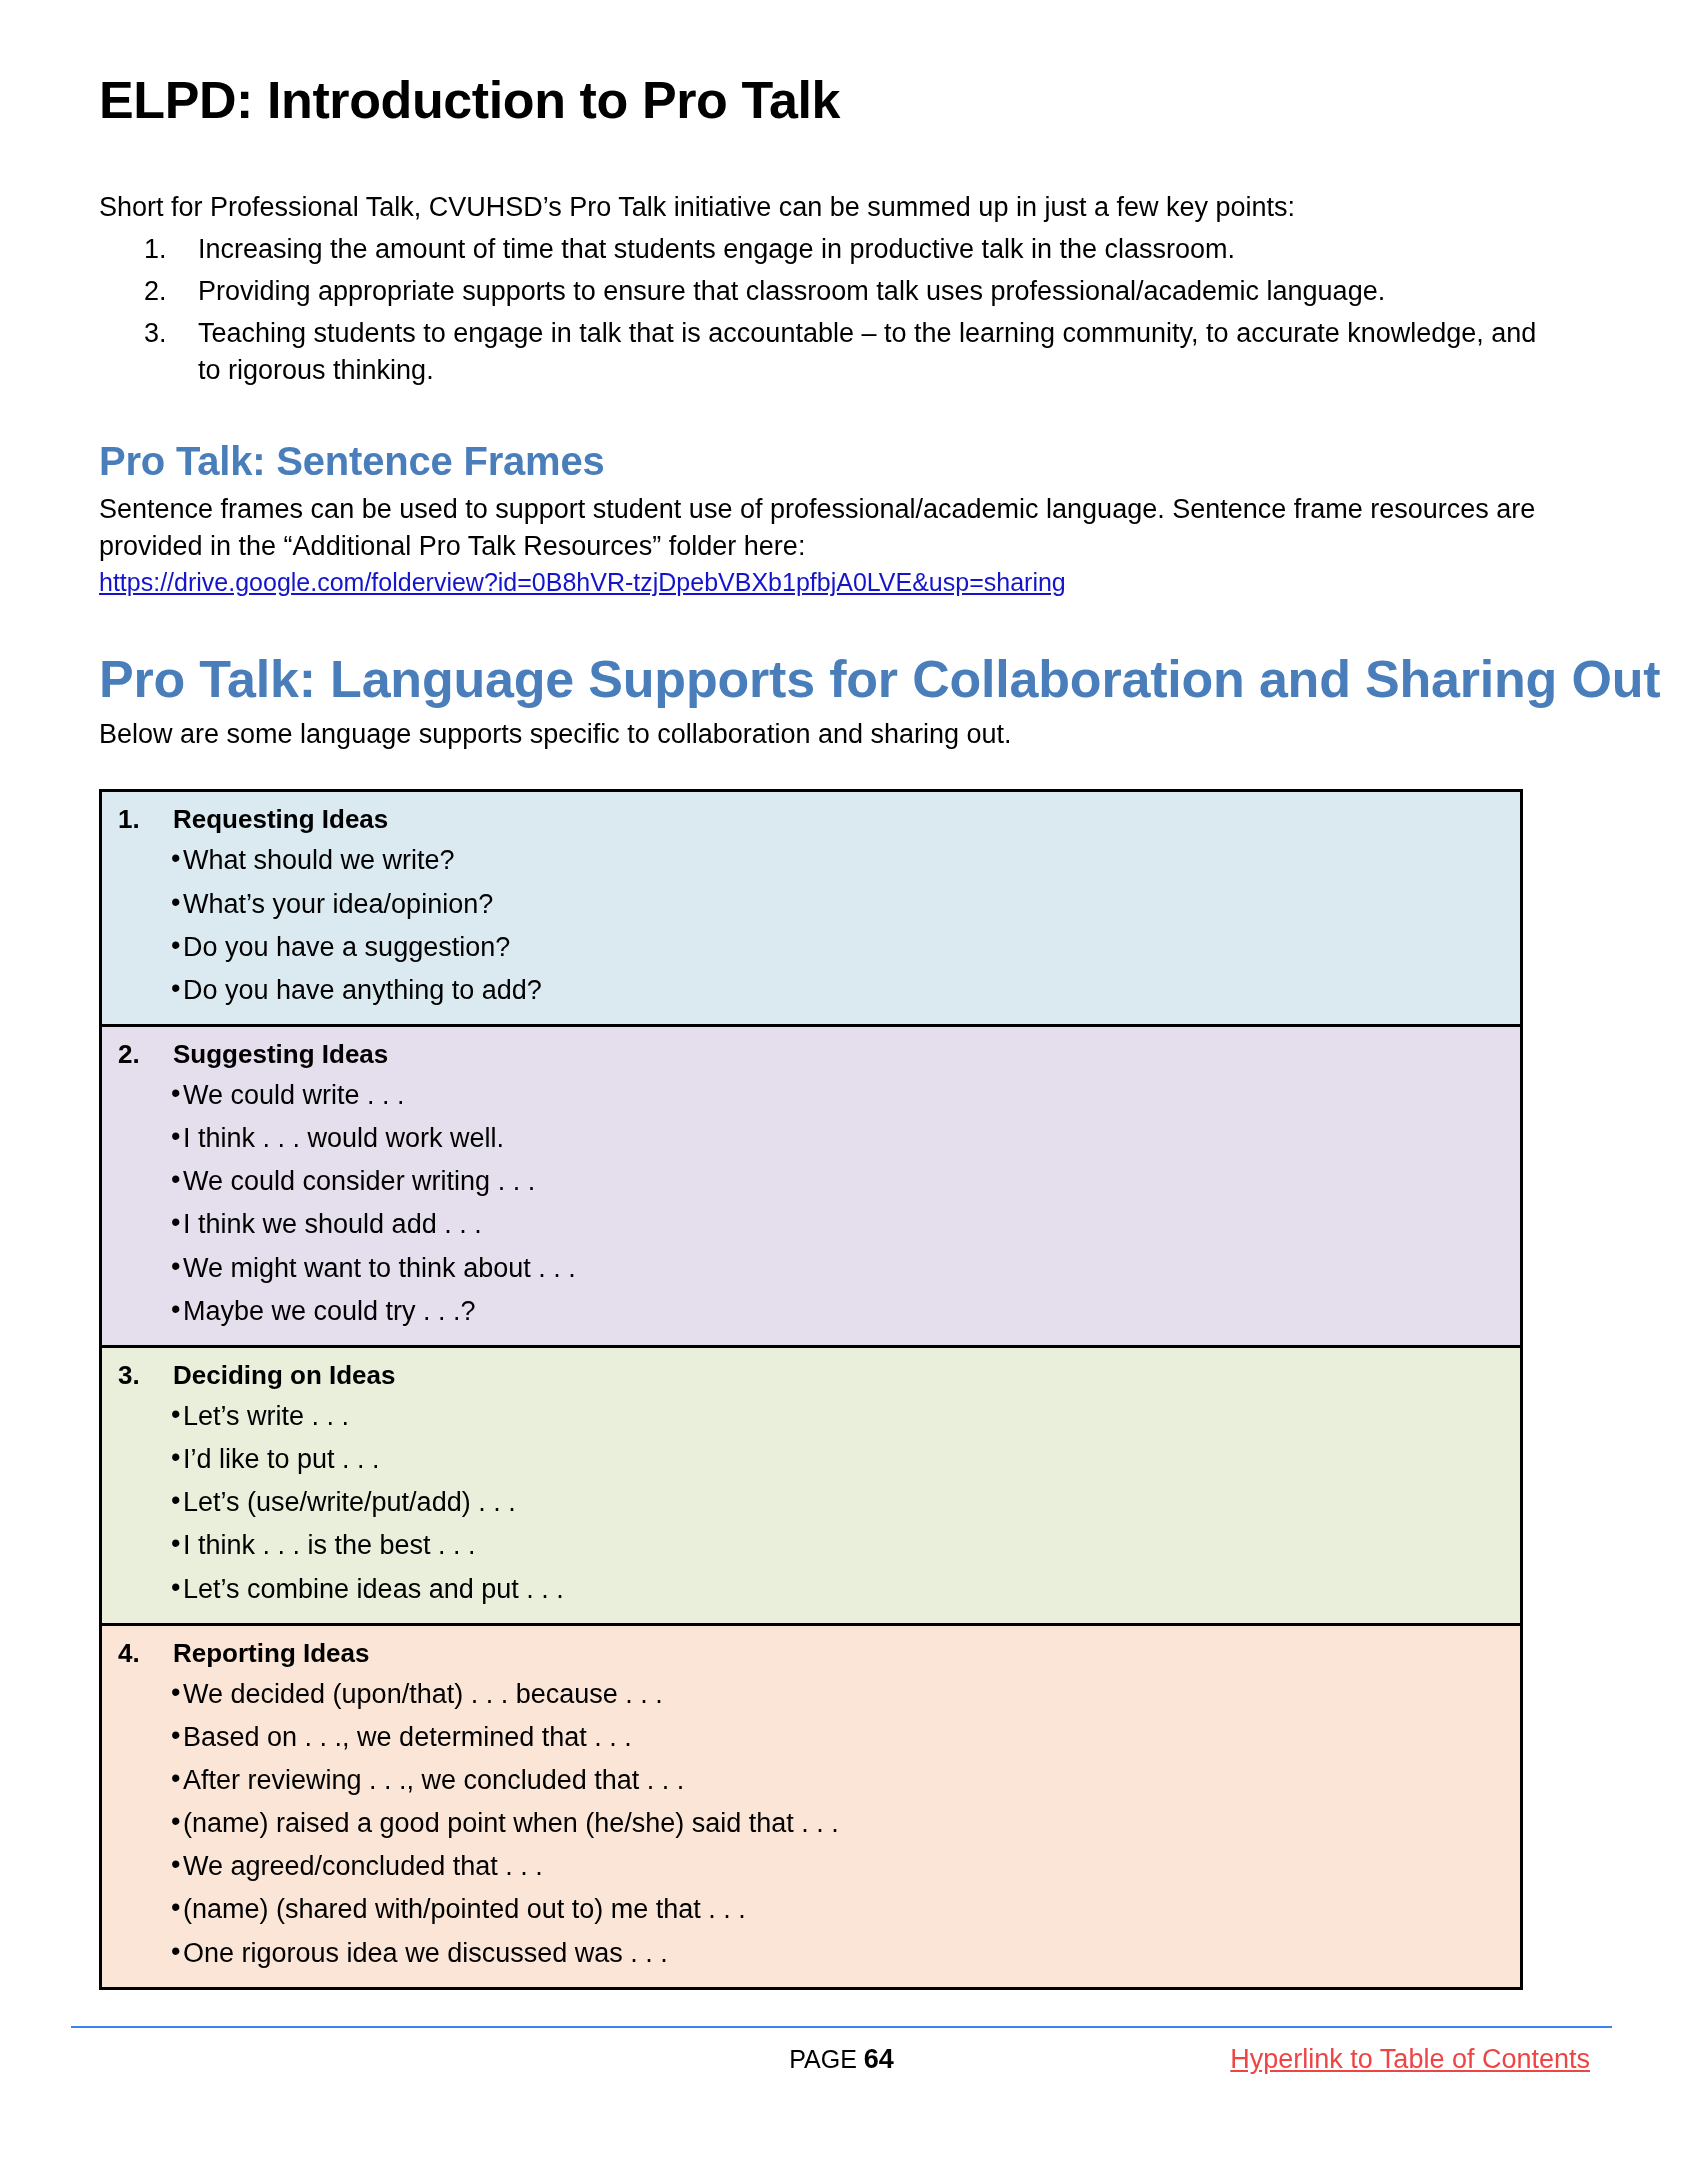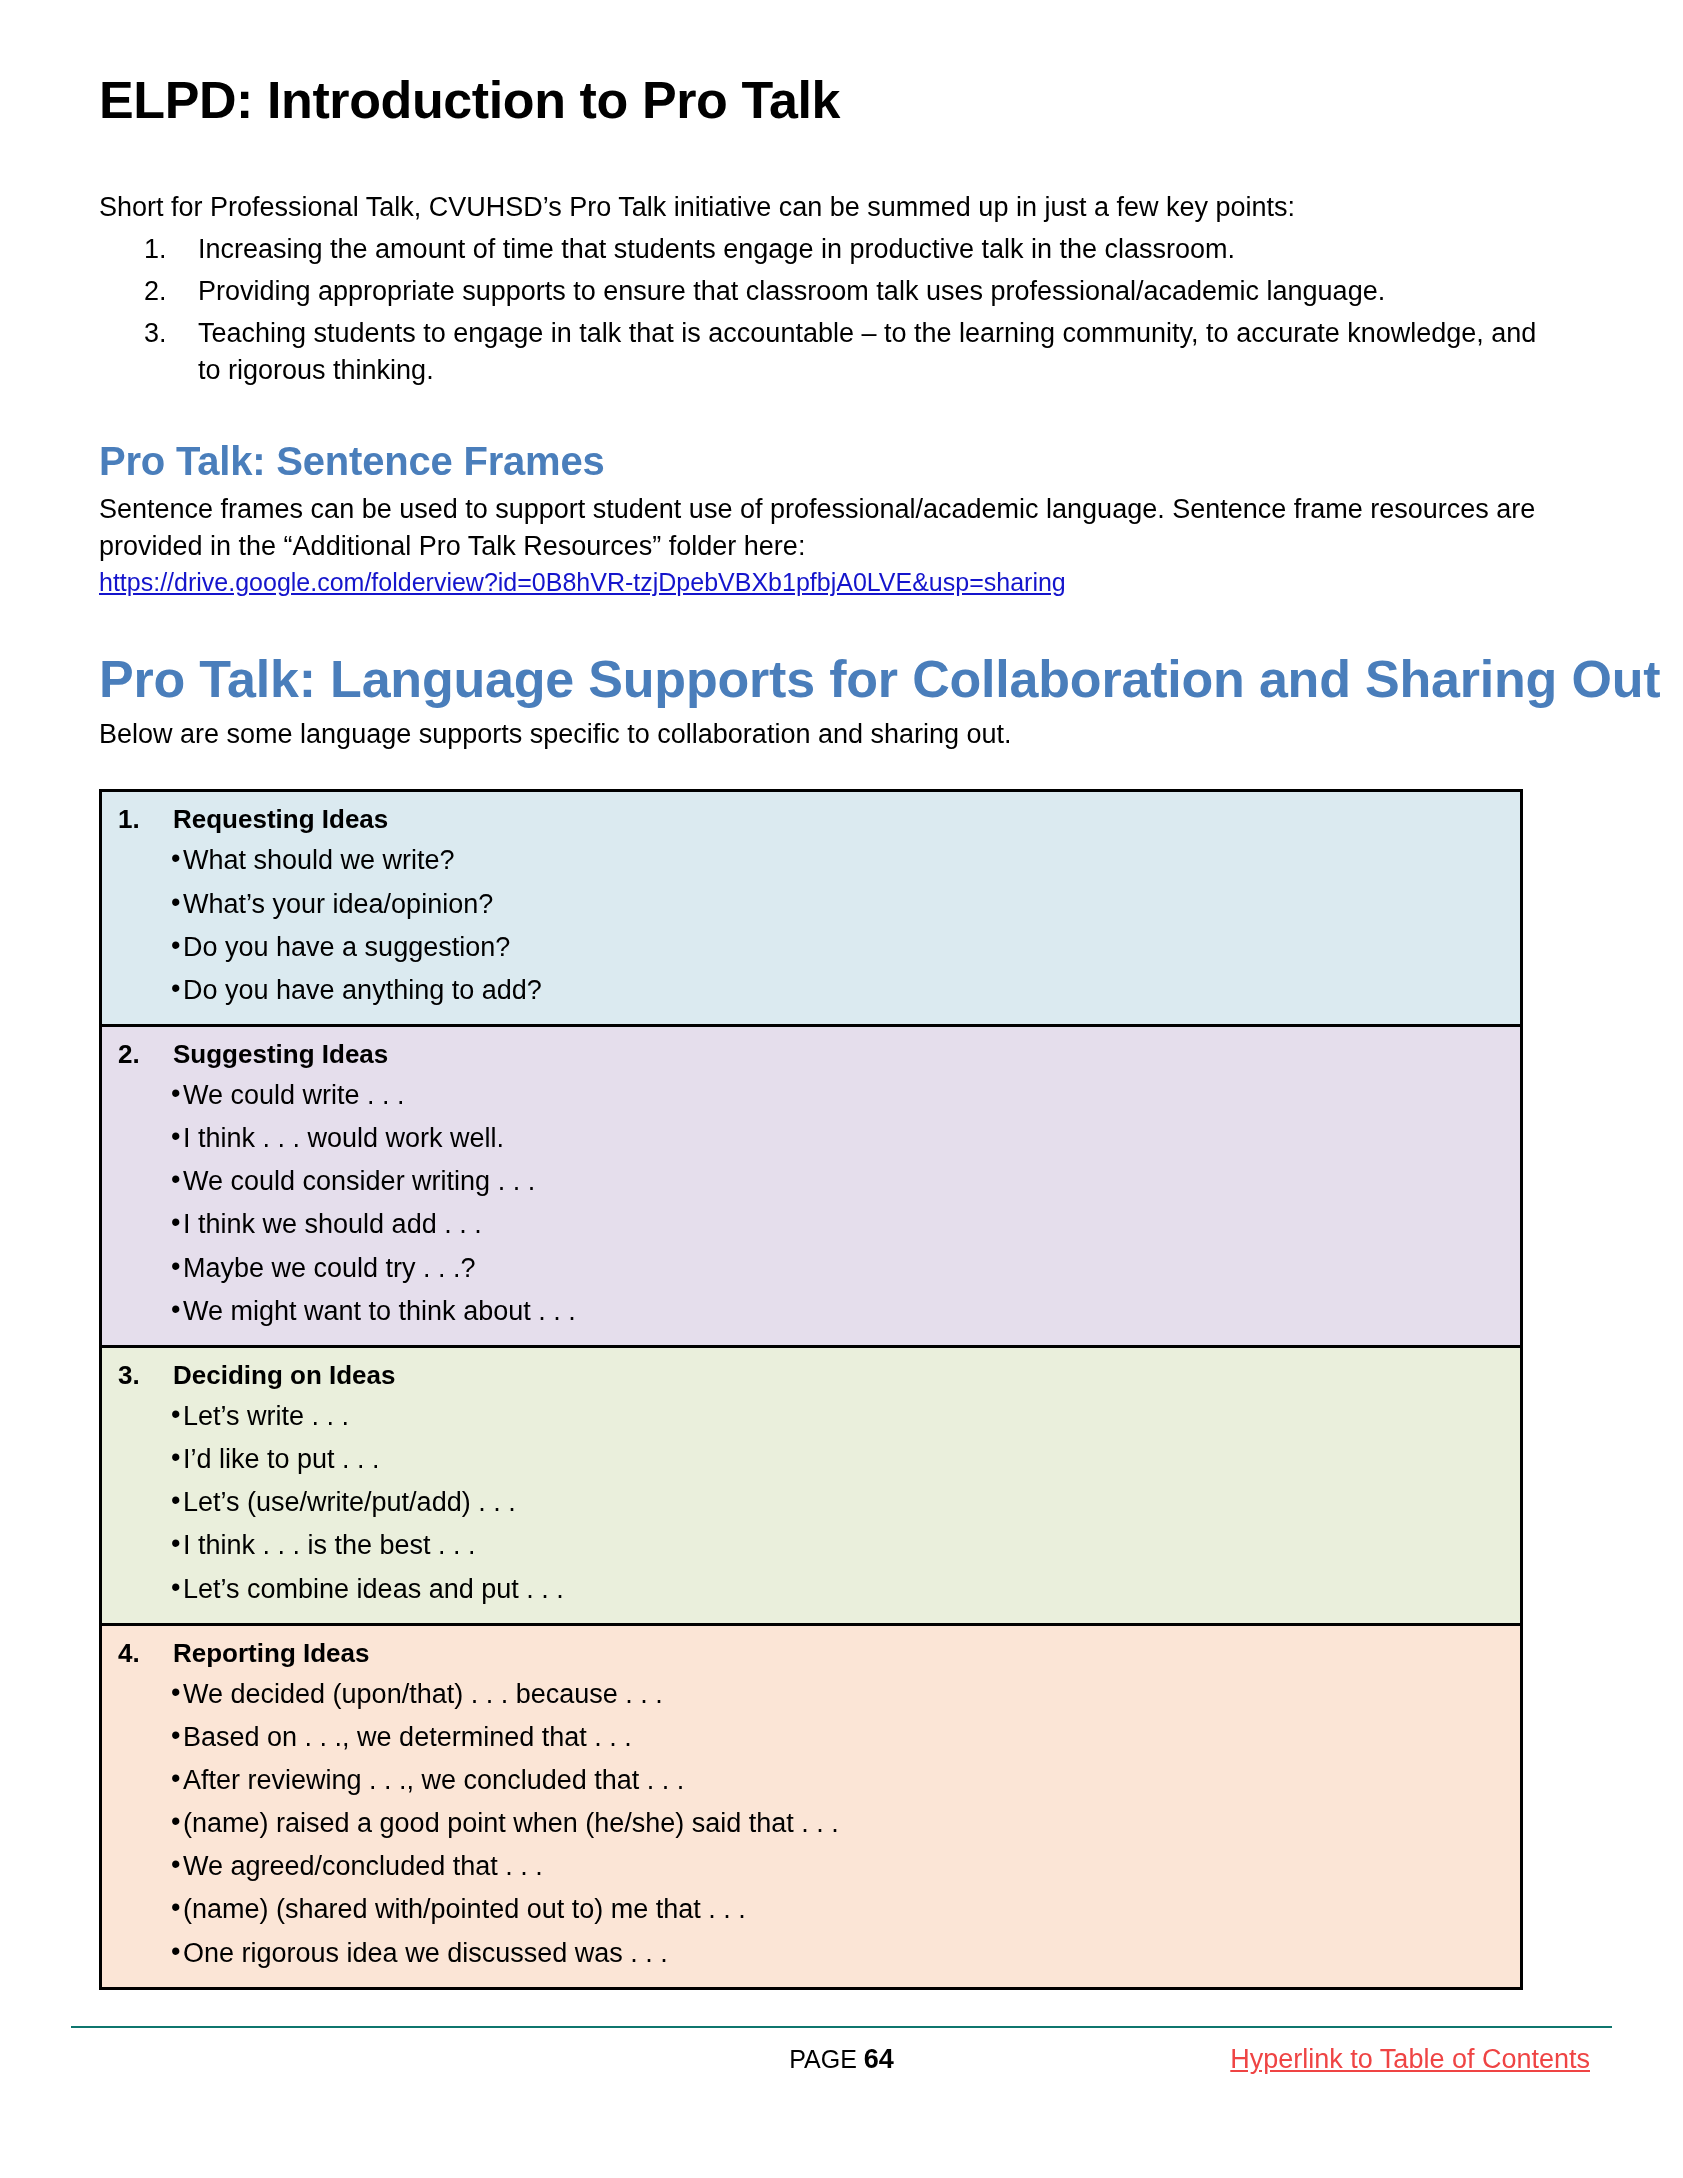--- a/index.html
+++ b/index.html
@@ -124,21 +124,21 @@
     position: absolute;
     left: 69px;
     top: -2px;
     font-size: 27px;
   }
   .footer {
     position: absolute;
     left: 71px;
     right: 71px;
     bottom: 84px;
-    border-top: 2px solid #0f766e;
+    border-top: 2px solid #3b82f6;
     padding-top: 16px;
     height: 50px;
   }
   .footer-inner {
     position: relative;
     height: 44px;
   }
   .page-label {
     position: absolute;
     left: 0; right: 0;
@@ -196,22 +196,22 @@
     <div class="cat-row" style="background:#E5DEEC">
       <div class="cat-title">
         <span class="cat-num">2.</span>
         <span>Suggesting Ideas</span>
       </div>
       <ul class="frames">
         <li>We could write . . .</li>
         <li>I think . . . would work well.</li>
         <li>We could consider writing . . .</li>
         <li>I think we should add . . .</li>
+        <li>We might want to think about . . .</li>
         <li>Maybe we could try . . .?</li>
-        <li>We might want to think about . . .</li>
       </ul>
     </div>
 
     <div class="cat-row" style="background:#EAEFDC">
       <div class="cat-title">
         <span class="cat-num">3.</span>
         <span>Deciding on Ideas</span>
       </div>
       <ul class="frames">
         <li>Let’s write . . .</li>

